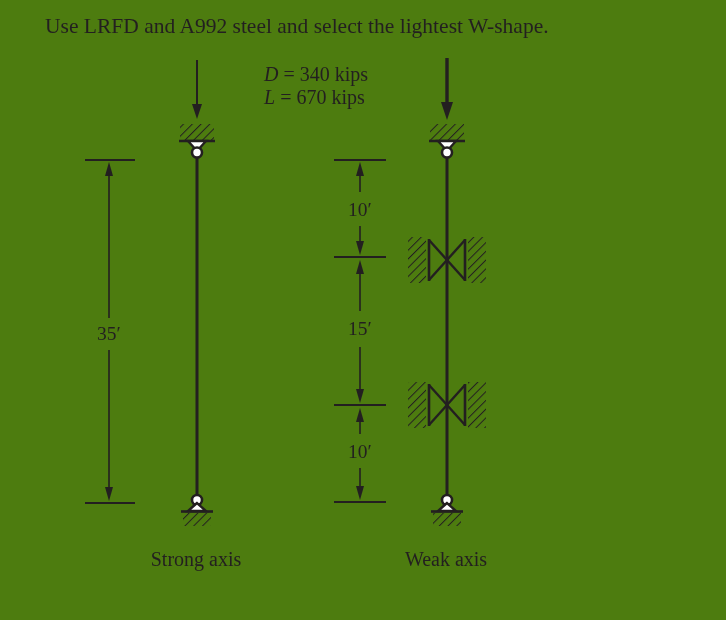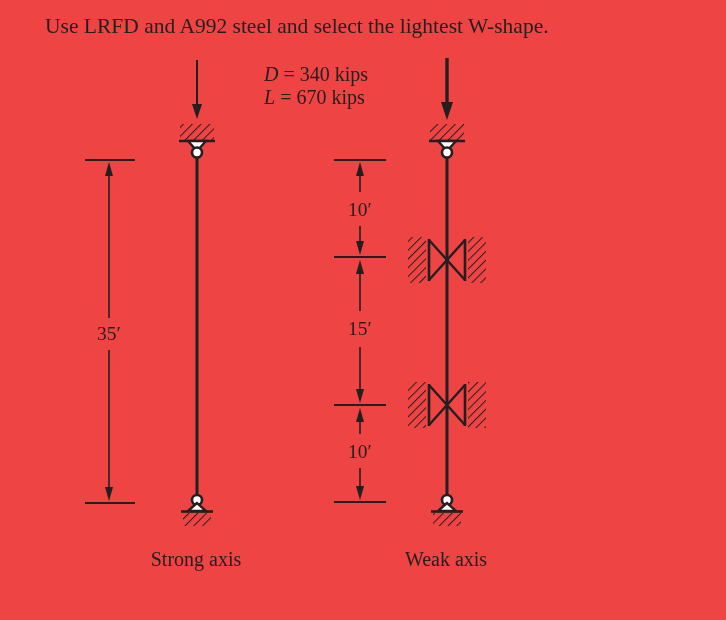--- a/index.html
+++ b/index.html
@@ -4,21 +4,21 @@
 <style>
   html, body {
     margin: 0;
     padding: 0;
     background: #ffffff;
   }
   .canvas {
     position: relative;
     width: 726px;
     height: 620px;
-    background: #ef4444;
+    background: #4d7c0f;
     font-family: "Liberation Serif", "DejaVu Serif", serif;
     overflow: hidden;
   }
   svg text {
     fill: #231f20;
     font-family: "Liberation Serif", "DejaVu Serif", serif;
   }
   .title-text   { font-size: 21.5px; }
   .load-text    { font-size: 20px; }
   .dim-text     { font-size: 19.5px; }

